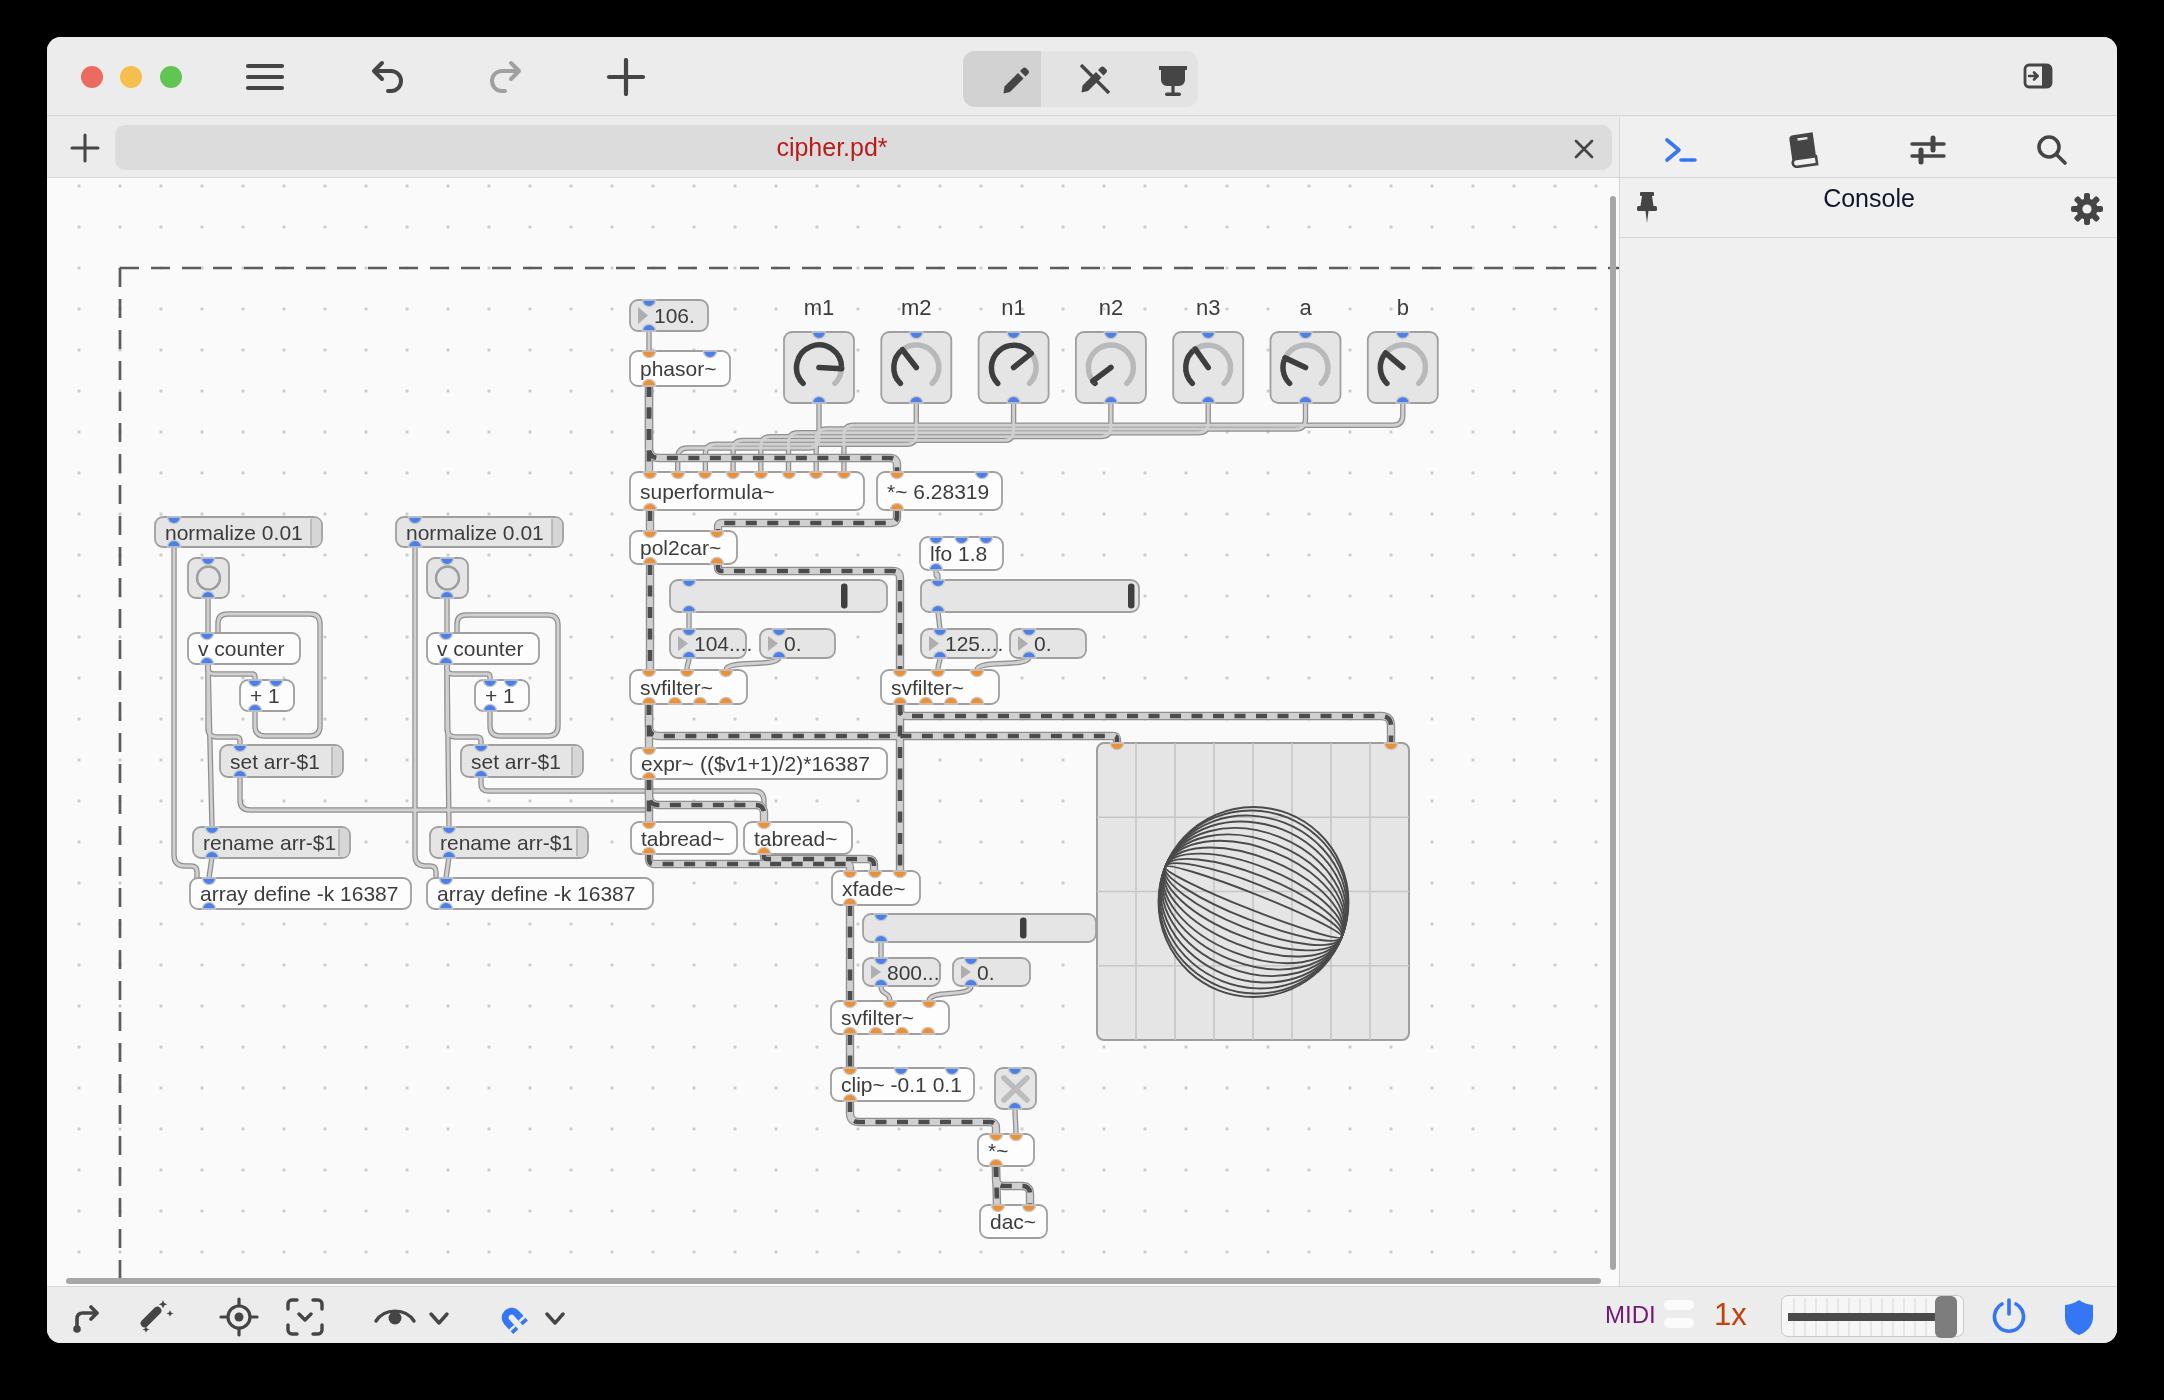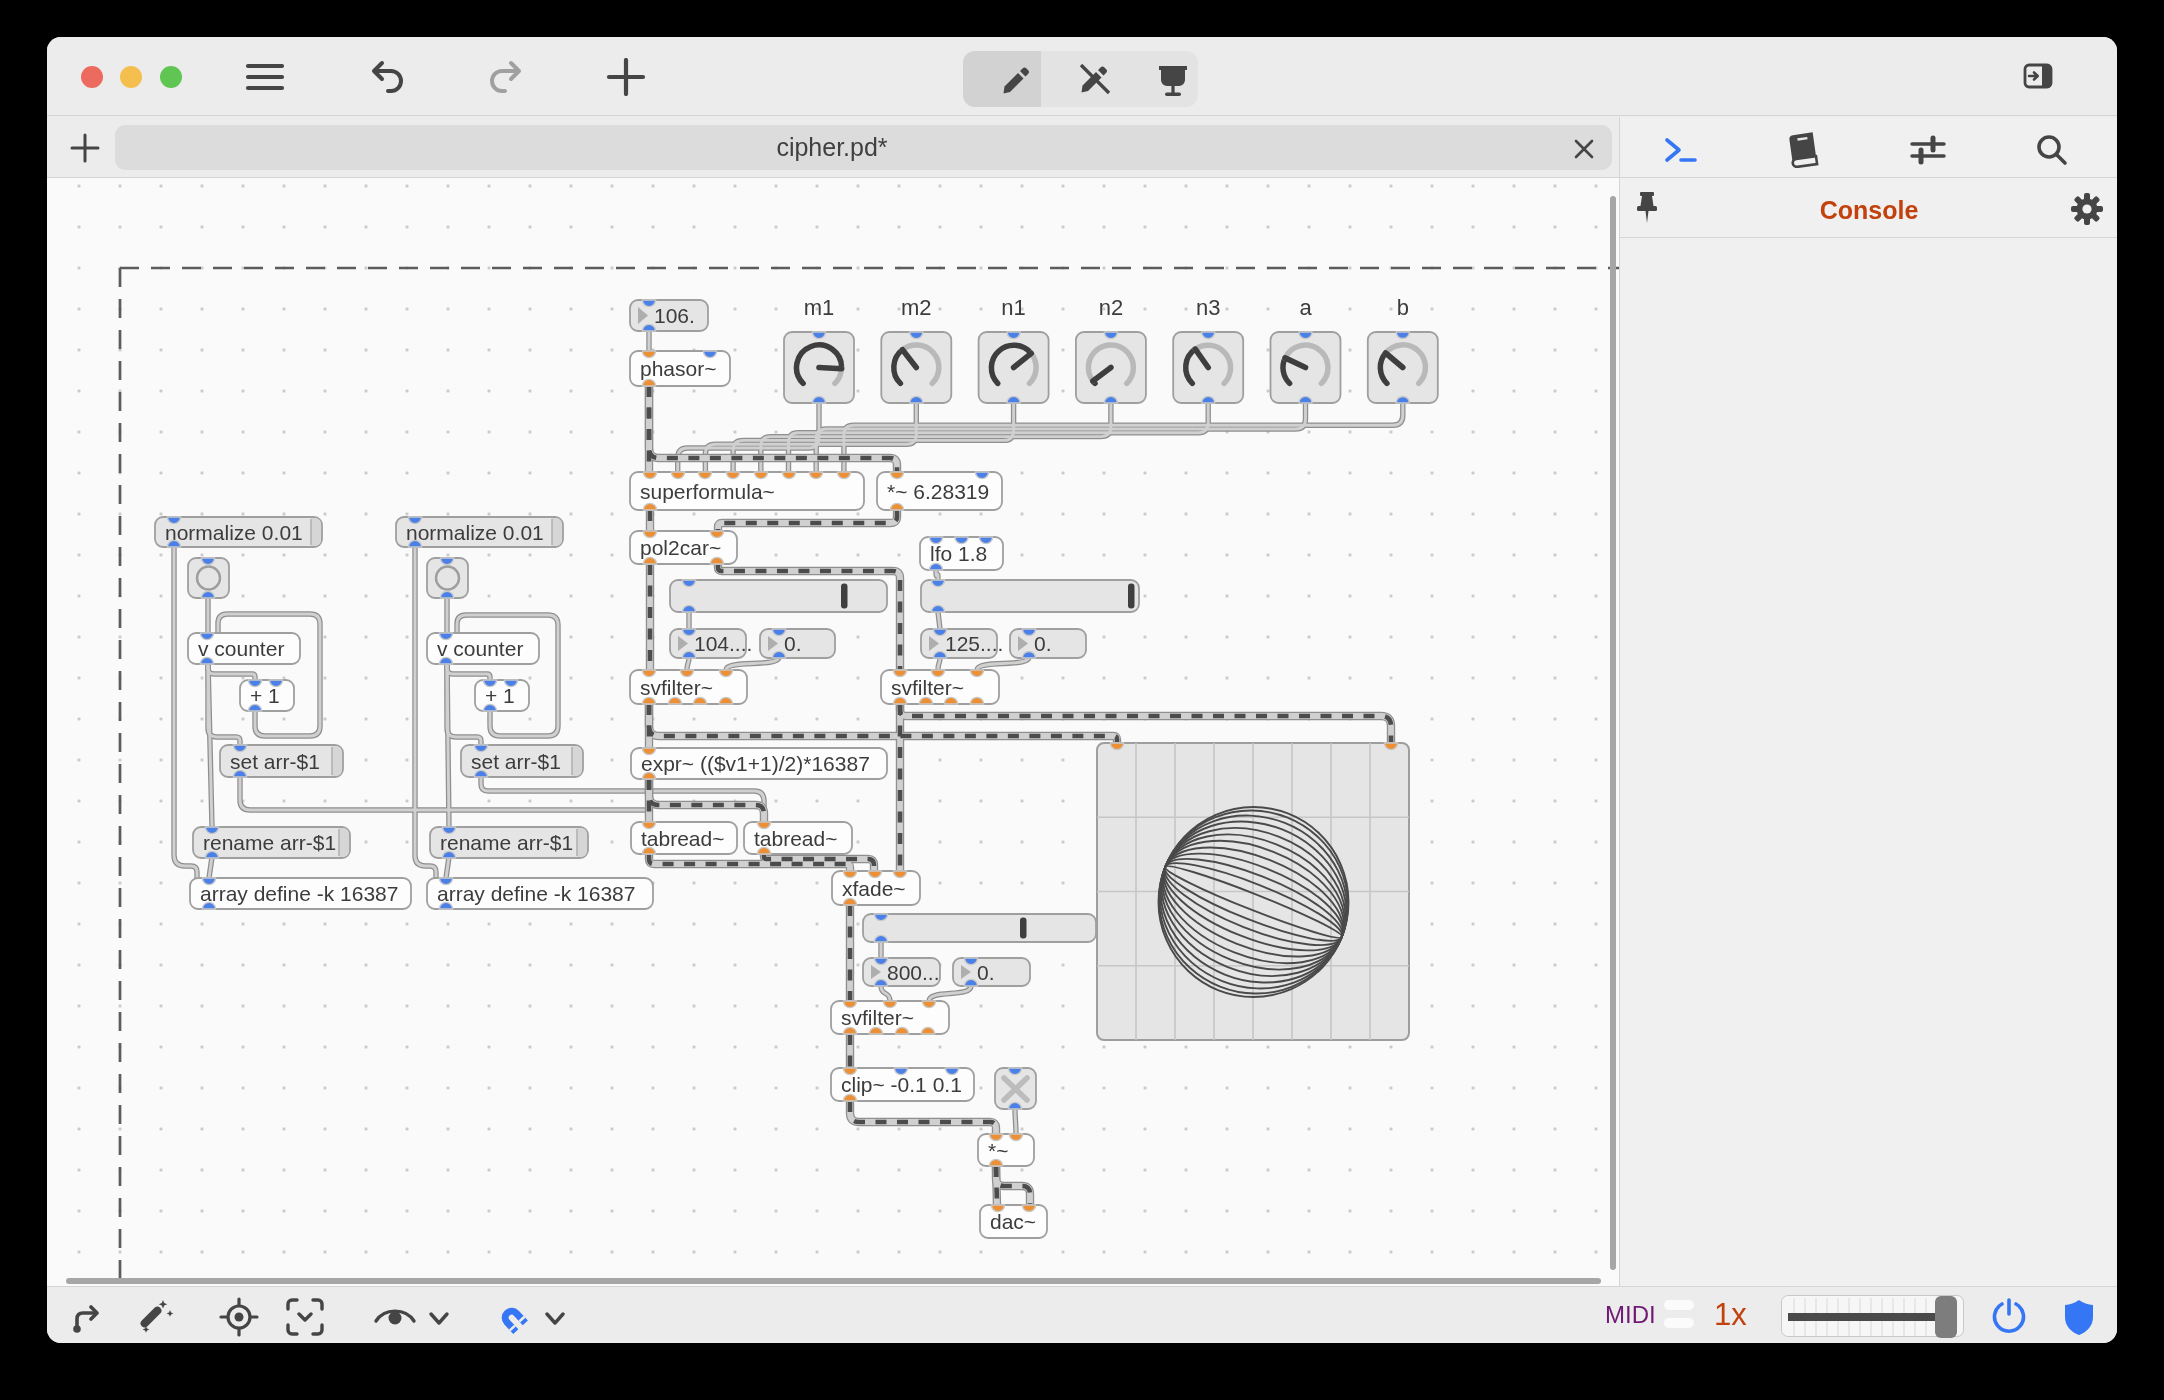--- a/index.html
+++ b/index.html
@@ -483,38 +483,38 @@
       <svg style="position:absolute;left:1966px;top:15px" width="50" height="50">
         <g transform="translate(12,13)">
           <rect x="0" y="0" width="26" height="22" rx="4" fill="none" stroke="#454545" stroke-width="2.8"></rect>
           <path d="M17,1 h5 a4,4 0 0 1 4,4 v14 a4,4 0 0 1 -4,4 h-5 z" fill="#454545"></path>
           <path d="M4,11 h8 M9,7.5 L12.7,11 L9,14.5" stroke="#454545" stroke-width="2.6" fill="none" stroke-linecap="round" stroke-linejoin="round"></path>
         </g>
       </svg>
     </div>
 <div style="position:absolute;left:0;top:80px;width:1572px;height:61px;background:#ececec;border-bottom:1px solid #d5d5d5">
 <div style="position:absolute;left:68px;top:8px;width:1497px;height:45px;background:#dcdcdc;border-radius:10px"></div>
-<div style="position:absolute;left:68px;top:8px;width:1434px;height:45px;line-height:45px;text-align:center;font-size:25px;color:#404040">cipher.pd*</div>
+<div style="position:absolute;left:68px;top:8px;width:1434px;height:45px;line-height:45px;text-align:center;font-size:25px;color:#b91c1c">cipher.pd*</div>
 <svg style="position:absolute;left:22px;top:15px" width="32" height="32">
         <g stroke="#454545" stroke-width="3" stroke-linecap="round">
           <line x1="16" y1="3" x2="16" y2="29"></line>
           <line x1="3" y1="16" x2="29" y2="16"></line>
         </g>
       </svg>
 <svg style="position:absolute;left:1527px;top:22px" width="20" height="20">
         <g stroke="#454545" stroke-width="2.6" stroke-linecap="round">
           <line x1="2" y1="2" x2="18" y2="18"></line>
           <line x1="18" y1="2" x2="2" y2="18"></line>
         </g>
       </svg>
     </div>
 <div style="position:absolute;left:1572px;top:80px;width:498px;height:1169px;background:#f0f0f0;border-left:1px solid #d5d5d5">
 <div style="position:absolute;left:0;top:0;width:498px;height:61px;border-bottom:1px solid #d5d5d5"></div>
 <div style="position:absolute;left:0;top:62px;width:498px;height:59px;border-bottom:1px solid #d5d5d5"></div>
-<div style="position:absolute;left:0;top:64px;width:498px;height:59px;line-height:59px;text-align:center;font-size:25px;font-weight:bold;color:#c2410c">Console</div>
+<div style="position:absolute;left:0;top:52px;width:498px;height:59px;line-height:59px;text-align:center;font-size:25px;font-weight:normal;color:#0f172a">Console</div>
 </div>
 <svg style="position:absolute;left:1612px;top:95px" width="40" height="36">
       <g fill="none" stroke="#3576f5" stroke-width="3.6" stroke-linecap="round" stroke-linejoin="round">
         <path d="M8,8 L20,18 L8,28"></path>
         <line x1="22" y1="28" x2="36" y2="28"></line>
       </g>
     </svg>
     <svg style="position:absolute;left:1735px;top:95px" width="40" height="36">
       <g transform="translate(5,2) rotate(-8 15 16)">
         <path d="M4,28 a4,4 0 0 1 4,-4 h20 v-24 h-20 a4,4 0 0 0 -4,4 z" fill="#454545"></path>

